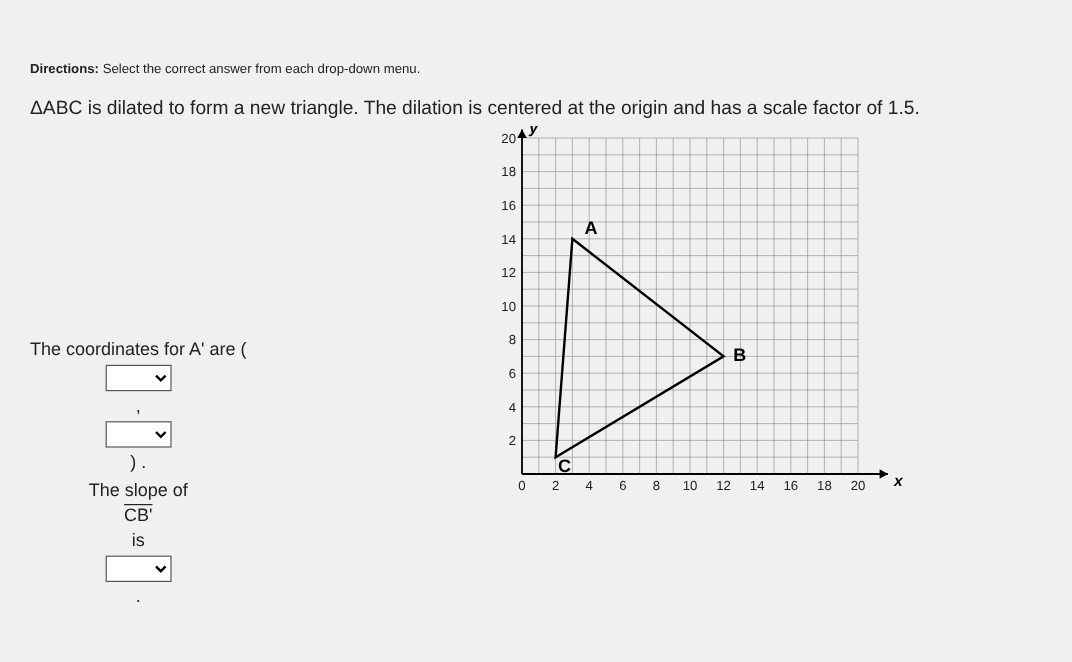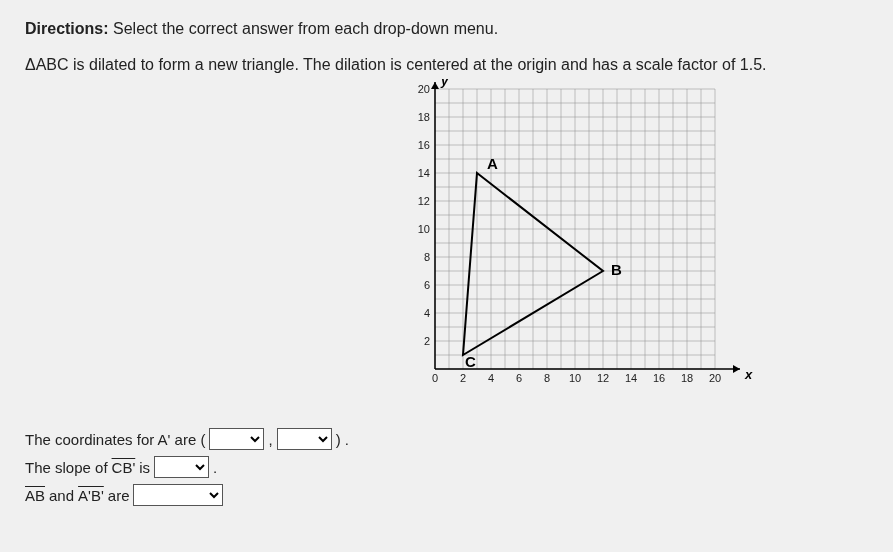--- a/index.html
+++ b/index.html
@@ -6,22 +6,23 @@
     body {
       width: 893px;
       height: 552px;
       background: #f0f0f0;
       font-family: Arial, sans-serif;
       padding: 20px 25px;
       color: #222;
       position: relative;
     }
     .directions {
-      font-size: 16px;
+      font-size: 11px;
       margin-bottom: 18px;
+      margin-top: 32px;
     }
     .directions .label { font-weight: bold; }
     .problem-text {
       font-size: 16px;
     }
     .content-area {
       display: flex;
       width: 100%;
     }
     .left-spacer { width: 370px; }
@@ -34,20 +35,21 @@
       position: absolute;
       left: 25px;
       bottom: 40px;
       font-size: 15px;
     }
     .answer-line {
       display: flex;
       align-items: center;
       margin-bottom: 6px;
       gap: 4px;
+      flex-direction: column;
     }
     select {
       border: 1px solid #555;
       background: #fff;
       font-size: 13px;
       padding: 1px 2px;
       min-width: 55px;
       height: 22px;
     }
     .overline {
@@ -173,20 +175,13 @@
     <select><option></option></select>
     <span>) .</span>
   </div>
   <div class="answer-line">
     <span>The slope of</span>
     <span class="overline">CB'</span>
     <span>is</span>
     <select><option></option></select>
     <span>.</span>
   </div>
-  <div class="answer-line">
-    <span class="overline">AB</span>
-    <span>and</span>
-    <span class="overline">A'B'</span>
-    <span>are</span>
-    <select style="min-width:90px"><option></option></select>
-  </div>
 </div>
 
 </body></html>

